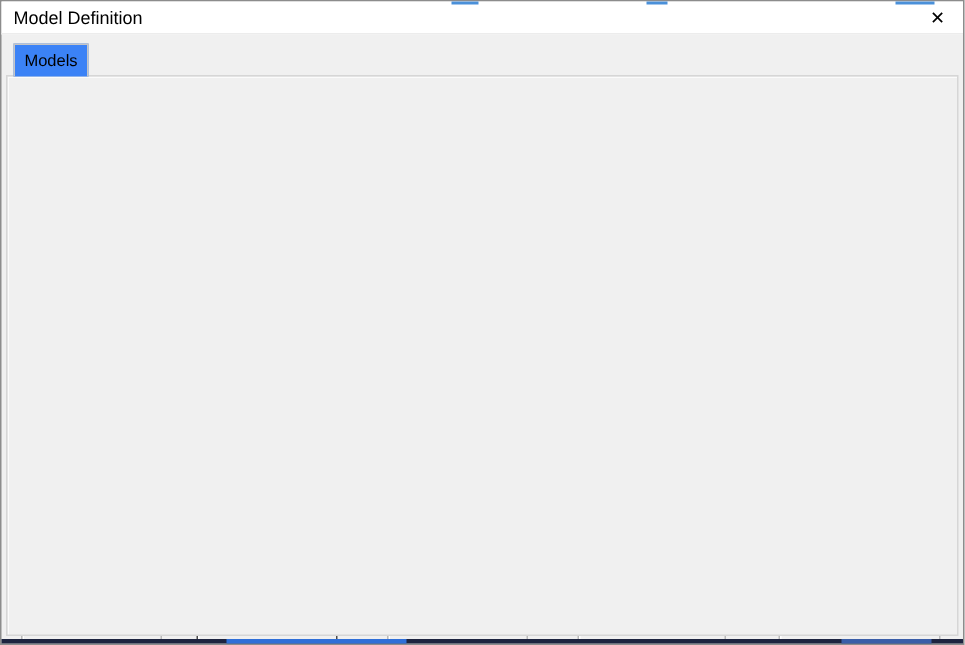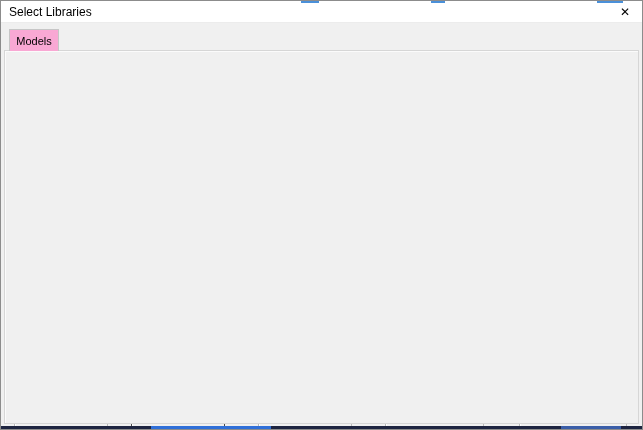--- a/index.html
+++ b/index.html
@@ -26,21 +26,21 @@
   }
   .title-text { padding-left: 8px; font-size: 12px; }
   .close-btn {
     position: absolute; right: 0; top: 0; width: 34px; height: 22px;
     display: flex; align-items: center; justify-content: center;
     font-size: 12px; cursor: pointer;
   }
   
   .tab {
     position: absolute; left: 8px; top: 28px; width: 50px; height: 22px;
-    background: #f9a8d4;
+    background: #3b82f6;
     border: 1px solid #c6c6c6; border-bottom: none;
     display: flex; align-items: center; justify-content: center;
     z-index: 2;
   }
   .tabpage {
     position: absolute; left: 3px; top: 49px; right: 3px; bottom: 5px;
     background: #f0f0f0;
     border: 1px solid #d6d6d6;
     box-shadow: inset 1px 1px 0 #fbfbfb;
     z-index: 1;
@@ -154,21 +154,21 @@
   .top-dash1 { left: 300px; top: 0; width: 18px; height: 2px; background: #4a90d9; }
   .top-dash2 { left: 430px; top: 0; width: 14px; height: 2px; background: #4a90d9; }
   .top-dash3 { left: 596px; top: 0; width: 26px; height: 2px; background: #4a90d9; }
 </style>
 </head>
 <body>
 
 <div class="window">
 
   <div class="titlebar">
-    <span class="title-text">Select Libraries</span>
+    <span class="title-text">Model Definition</span>
     <span class="close-btn">✕</span>
   </div>
 
   <div class="tabpage"></div>
   <div class="tab">
     <span>Models</span>
   </div>
 
   <div class="groupbox gb-search">
     <span class="legend">Search Parameters</span>

